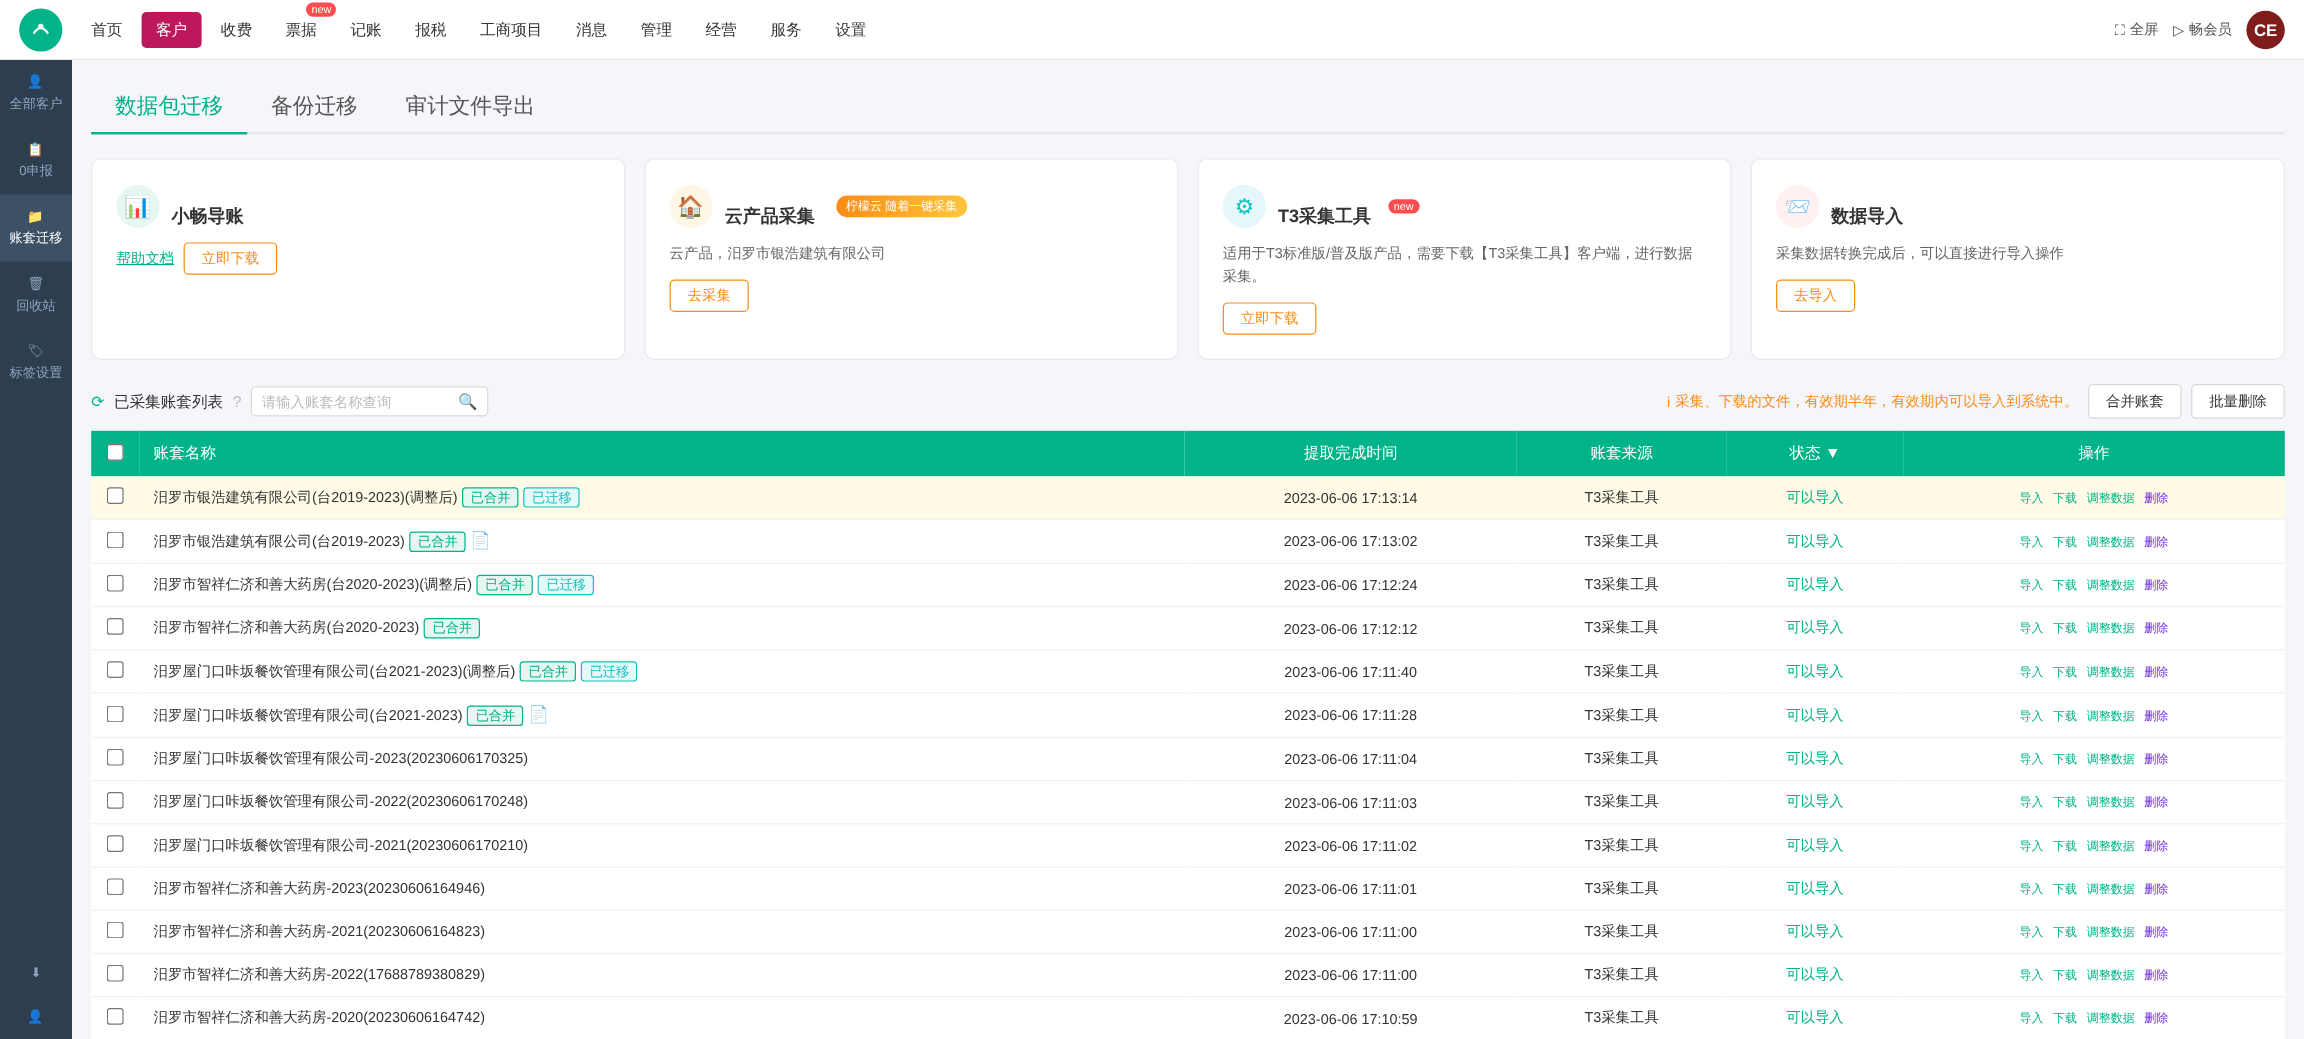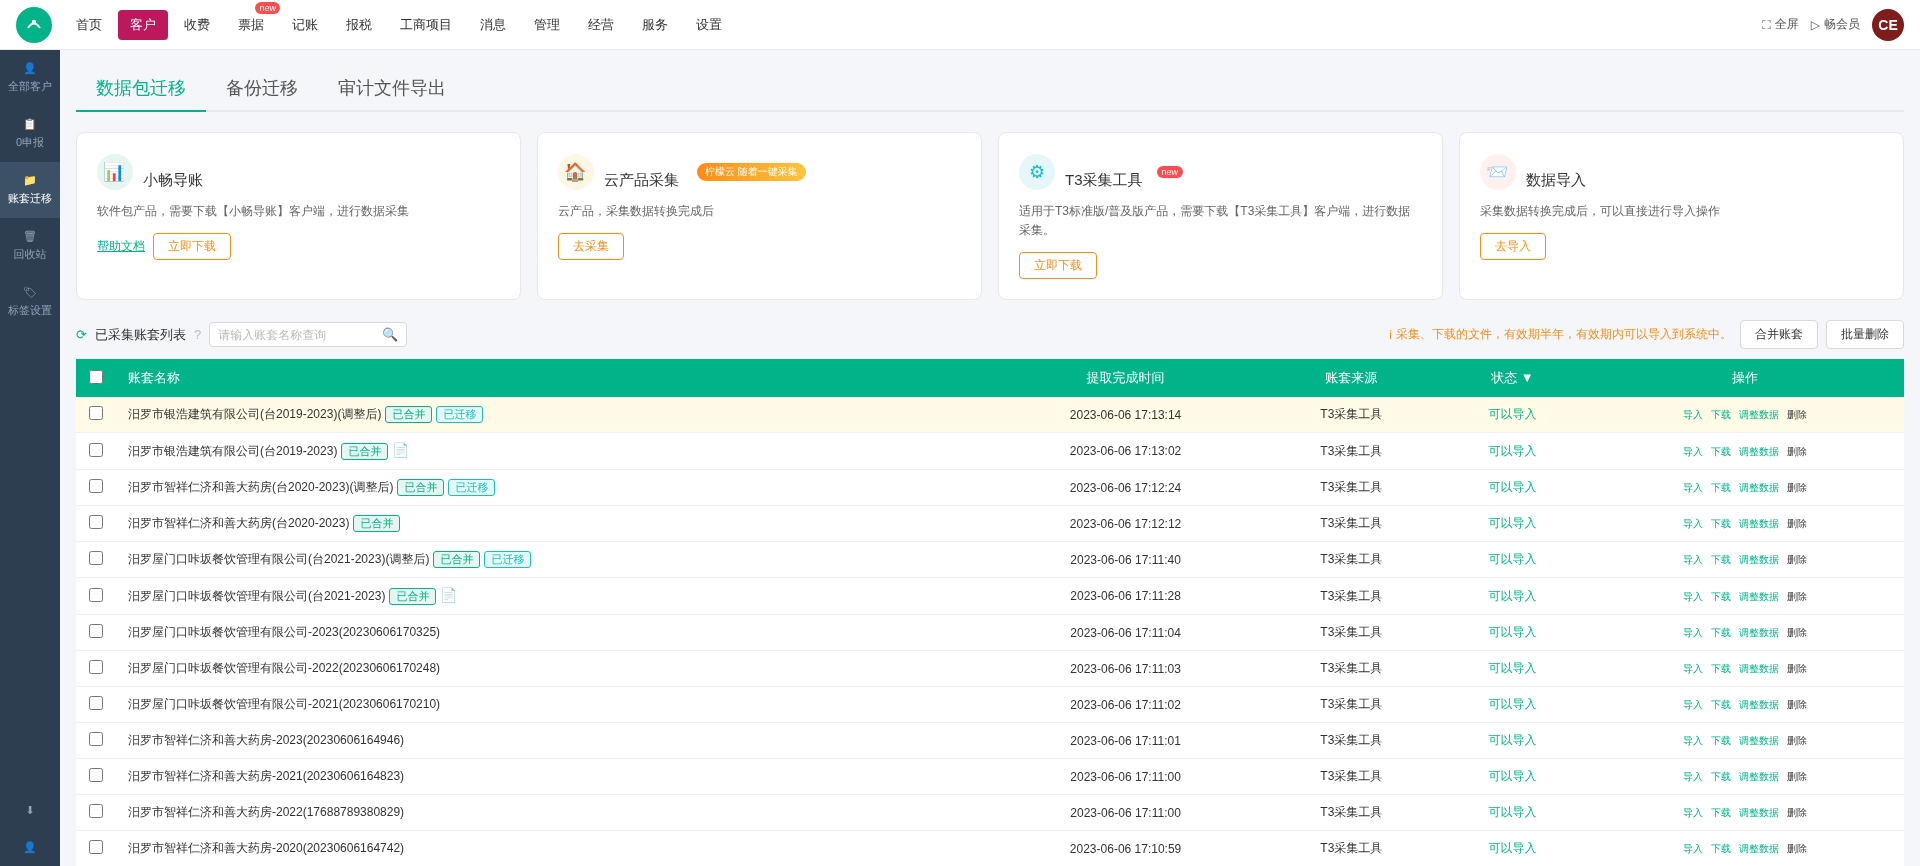--- a/index.html
+++ b/index.html
@@ -152,21 +152,21 @@
       display: flex;
       align-items: center;
       justify-content: center;
       font-size: 18px;
       flex-shrink: 0;
     }
     .card-icon.green { background: #e6f7f2; color: #00b388; }
     .card-icon.orange { background: #fff7e6; color: #fa8c16; }
     .card-icon.teal { background: #e6f7f9; color: #13c2c2; }
     .card-icon.red { background: #fff1f0; color: #ff4d4f; }
-    .card-title { font-size: 15px; font-weight: 400; color: #333; margin-top: 18px; }
+    .card-title { font-size: 15px; font-weight: 700; color: #333; margin-top: 18px; }
     .card-badge {
       background: #ff4d4f;
       color: #fff;
       font-size: 9px;
       padding: 1px 5px;
       border-radius: 8px;
       margin-left: 4px;
     }
     .card-badge.orange-badge {
       background: linear-gradient(90deg, #fa8c16, #ffc53d);
@@ -257,21 +257,21 @@
     .tag {
       display: inline-block;
       padding: 0 6px;
       border-radius: 3px;
       font-size: 11px;
       margin-left: 4px;
     }
     .tag.green { background: #e6f7f2; color: #00b388; border: 1px solid #00b388; }
     .tag.teal { background: #e6f9f9; color: #13c2c2; border: 1px solid #13c2c2; }
     .table-link { color: #00b388; cursor: pointer; margin: 0 4px; font-size: 10px; }
-    .table-link.red { color: #404040; text-align: right; }
+    .table-link.red { color: #6d28d9; text-align: right; }
     .file-icon { color: #999; font-size: 14px; margin-left: 4px; }
 
     
     ::-webkit-scrollbar { width: 6px; height: 6px; }
     ::-webkit-scrollbar-thumb { background: #ccc; border-radius: 3px; }
   </style>
 </head>
 <body>
 
 <div class="main-wrapper">
@@ -349,34 +349,33 @@
         <div class="tab">审计文件导出</div>
       </div>
 
       <div class="cards-row">
 
         <div class="card">
           <div class="card-header">
             <div class="card-icon green">📊</div>
             <span class="card-title">小畅导账</span>
           </div>
-          <div class="card-desc">软件包产品，需要下载【小畅导账】客户端，进行数据采集</div>
           <div class="card-footer">
             <span class="link-btn">帮助文档</span>
             <button class="outline-btn">立即下载</button>
           </div>
         </div>
 
         <div class="card">
           <div class="card-header">
             <div class="card-icon orange">🏠</div>
             <span class="card-title">云产品采集</span>
             <span class="card-badge orange-badge">柠檬云 随着一键采集</span>
           </div>
-          <div class="card-desc">云产品，采集数据转换完成后</div>
+          <div class="card-desc">云产品，汨罗市银浩建筑有限公司</div>
           <div class="card-footer">
             <button class="outline-btn">去采集</button>
           </div>
         </div>
 
         <div class="card">
           <div class="card-header">
             <div class="card-icon teal">⚙</div>
             <span class="card-title">T3采集工具</span>
             <span class="card-badge" style="background:#ff4d4f;font-size:9px;padding:1px 5px;border-radius:8px;margin-left:4px;">new</span>

